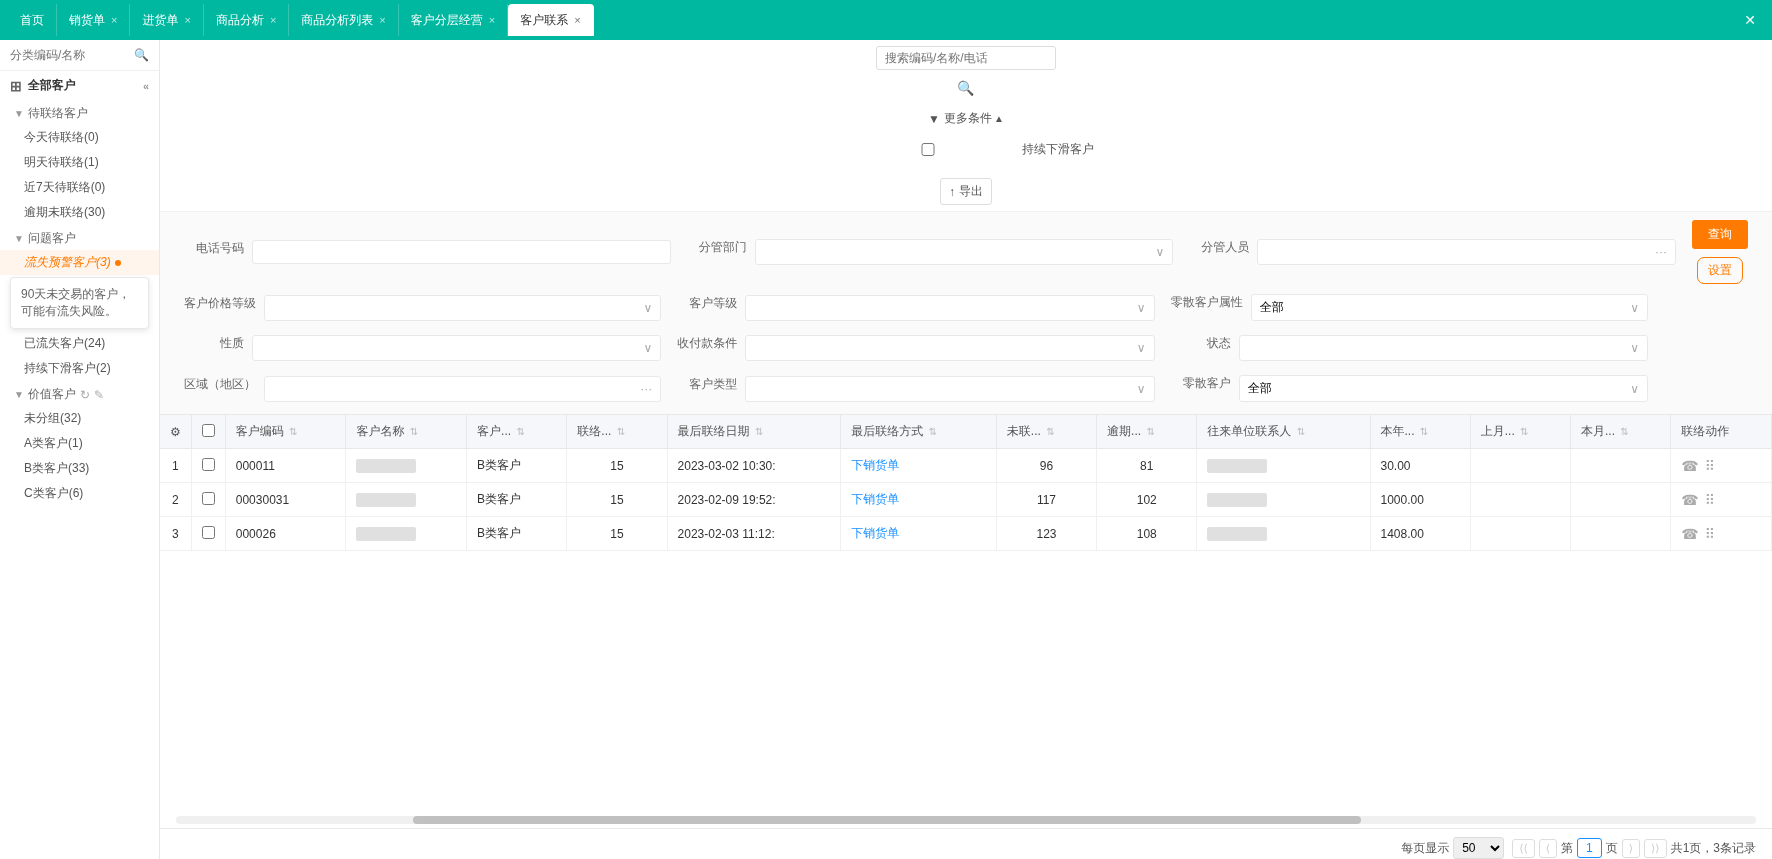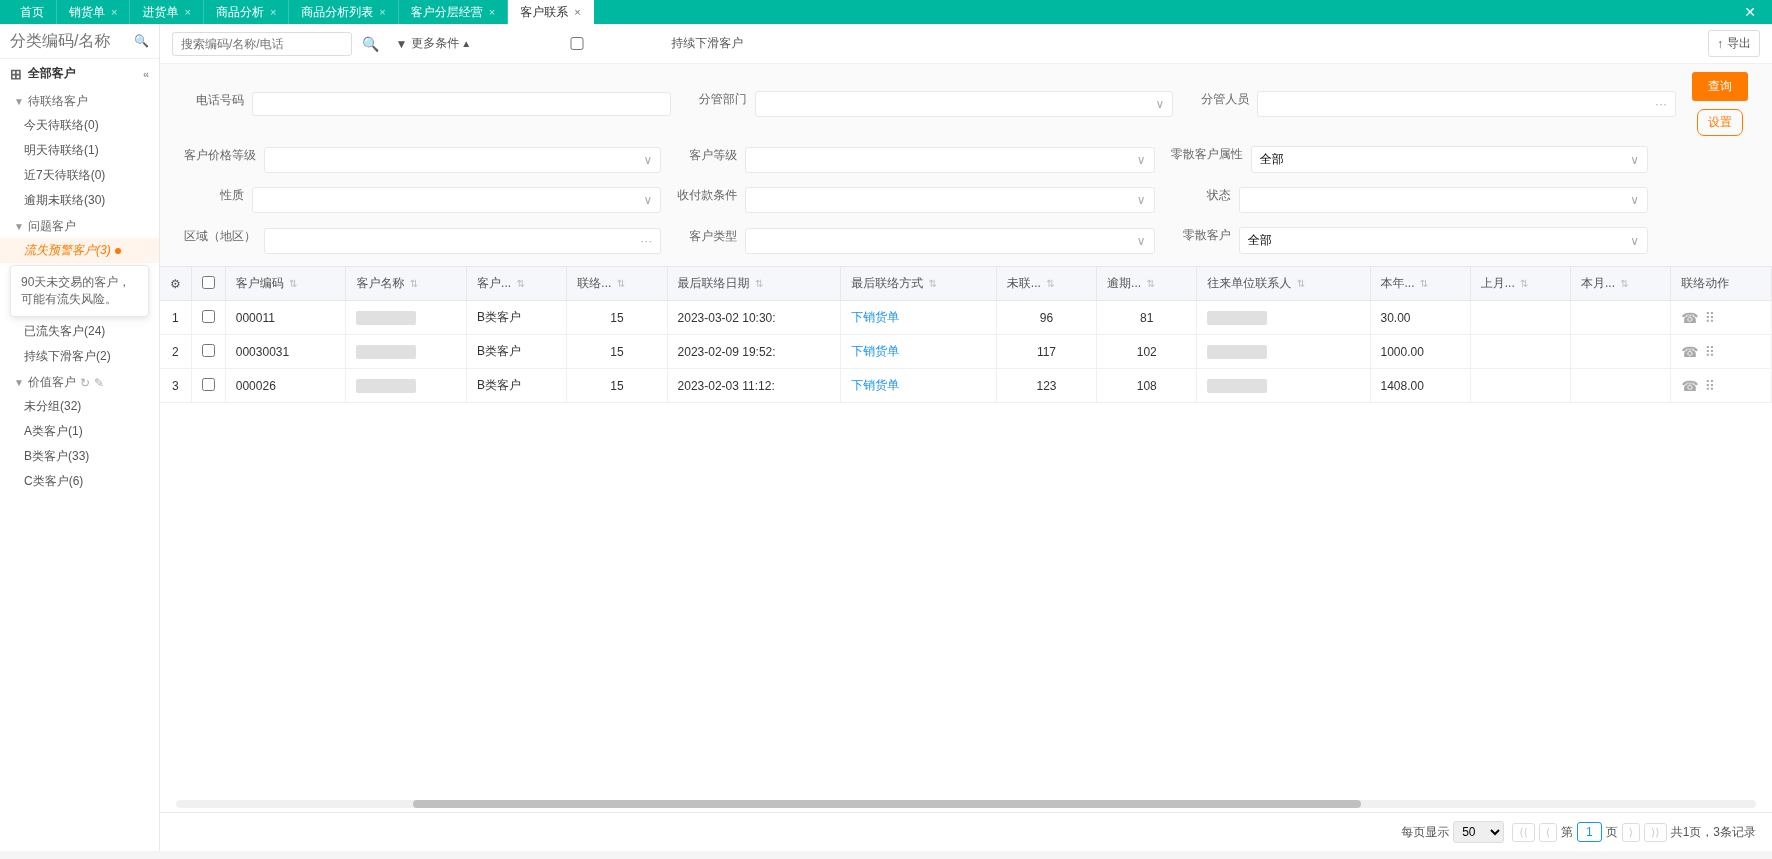--- a/index.html
+++ b/index.html
@@ -3,21 +3,21 @@
   <meta charset="utf-8">
   <style>
     * { box-sizing: border-box; margin: 0; padding: 0; font-family: 'Microsoft YaHei', Arial, sans-serif; font-size: 12px; }
     body { background: #f5f5f5; overflow: hidden; }
 
     
     .top-tabs {
       background: #00b8a0;
       display: flex;
       align-items: center;
-      height: 24px;
+      height: 40px;
       padding: 0 8px;
     }
     .top-tab {
       display: flex; align-items: center;
       padding: 0 12px;
       height: 32px;
       color: #fff;
       cursor: pointer;
       font-size: 13px;
       white-space: nowrap;
@@ -56,21 +56,21 @@
       flex-shrink: 0;
       padding-bottom: 20px;
     }
     .sidebar-search {
       display: flex; align-items: center;
       padding: 8px 10px;
       border-bottom: 1px solid #f0f0f0;
     }
     .sidebar-search input {
       border: none; outline: none;
-      font-size: 16px;
+      font-size: 12px;
       width: 100%;
       background: transparent;
       color: #999;
     }
     .sidebar-search .search-icon { color: #aaa; margin-left: 4px; }
     .sidebar-all-customer {
       display: flex; align-items: center;
       padding: 6px 10px;
       font-weight: bold;
       color: #333;
@@ -117,20 +117,21 @@
       background: #fff;
     }
 
     
     .filter-bar {
       display: flex;
       align-items: center;
       padding: 6px 12px;
       border-bottom: 1px solid #f0f0f0;
       gap: 10px;
+      flex-direction: column;
     }
     .filter-bar input {
       border: 1px solid #ddd;
       border-radius: 3px;
       padding: 4px 8px;
       font-size: 12px;
       width: 180px;
       outline: none;
     }
     .filter-bar .search-btn {

